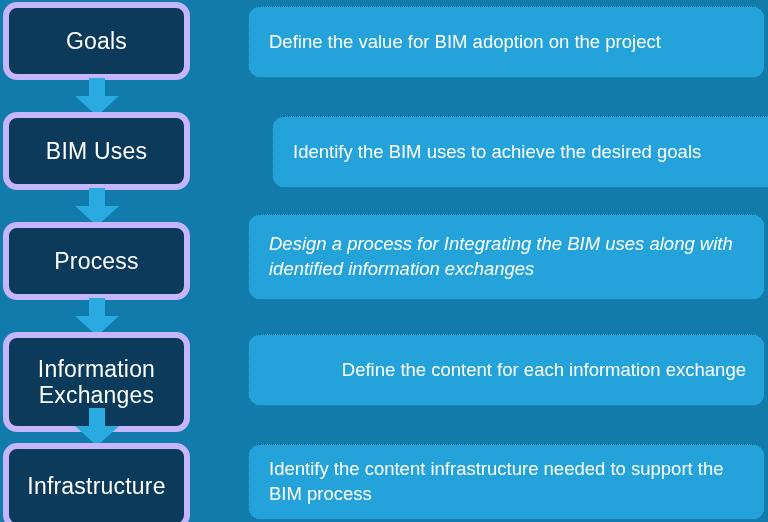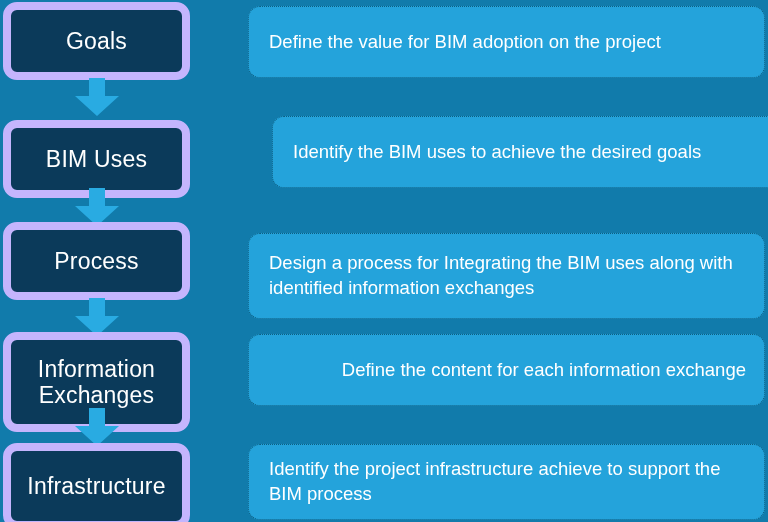--- a/index.html
+++ b/index.html
@@ -20,21 +20,21 @@
     height: 522px;
     background: #117BAB;
   }
 
   
   .stage-box {
     position: absolute;
     left: 3px;
     width: 187px;
     background: #0B3A5A;
-    border: 8px solid #c4b5fd;
+    border: 6px solid #c4b5fd;
     border-radius: 14px;
     box-sizing: border-box;
     display: flex;
     align-items: center;
     justify-content: center;
     text-align: center;
     color: #FFFFFF;
     font-size: 23px;
     line-height: 1.15;
     letter-spacing: 0.2px;
@@ -63,28 +63,28 @@
     position: absolute;
     left: 73px;
     width: 48px;
     height: 40px;
     color: #29ABE2;
   }
   .arrow svg { display: block; width: 100%; height: 100%; }
 
   
   .r0 { top: 2px;   height: 78px; }
-  .r1 { top: 112px; height: 78px; margin-top: 8px; }
+  .r1 { top: 112px; height: 78px; }
   .r2 { top: 222px; height: 78px; justify-content: center; }
   .r3 { top: 332px; height: 100px; }
   .r4 { top: 443px; height: 86px; }
 
   .d0 { top: 6px;   height: 72px; }
   .d1 { top: 116px; height: 72px; margin-left: 24px; }
-  .d2 { top: 233px; height: 86px; }
+  .d2 { top: 214px; height: 86px; font-style: italic; }
   .d3 { top: 334px; height: 72px; justify-content: flex-end; }
   .d4 { top: 444px; height: 76px; }
 
   .a0 { top: 78px;  }
   .a1 { top: 188px; }
   .a2 { top: 298px; }
   .a3 { top: 408px; }
 </style>
 </head>
 <body>
@@ -140,16 +140,16 @@
   <div class="arrow a3">
     <svg viewBox="0 0 48 40" preserveAspectRatio="none" aria-hidden="true">
       <polygon points="16,0 32,0 32,18 46,18 24,38 2,18 16,18" fill="#29ABE2"></polygon>
     </svg>
   </div>
 
   <div class="stage-box r4">
     <span>Infrastructure</span>
   </div>
   <div class="desc-box d4">
-    <span>Identify the project infrastructure achieve to support the BIM process</span>
+    <span>Identify the content infrastructure needed to support the BIM process</span>
   </div>
 
 </div>
 
 </body></html>

